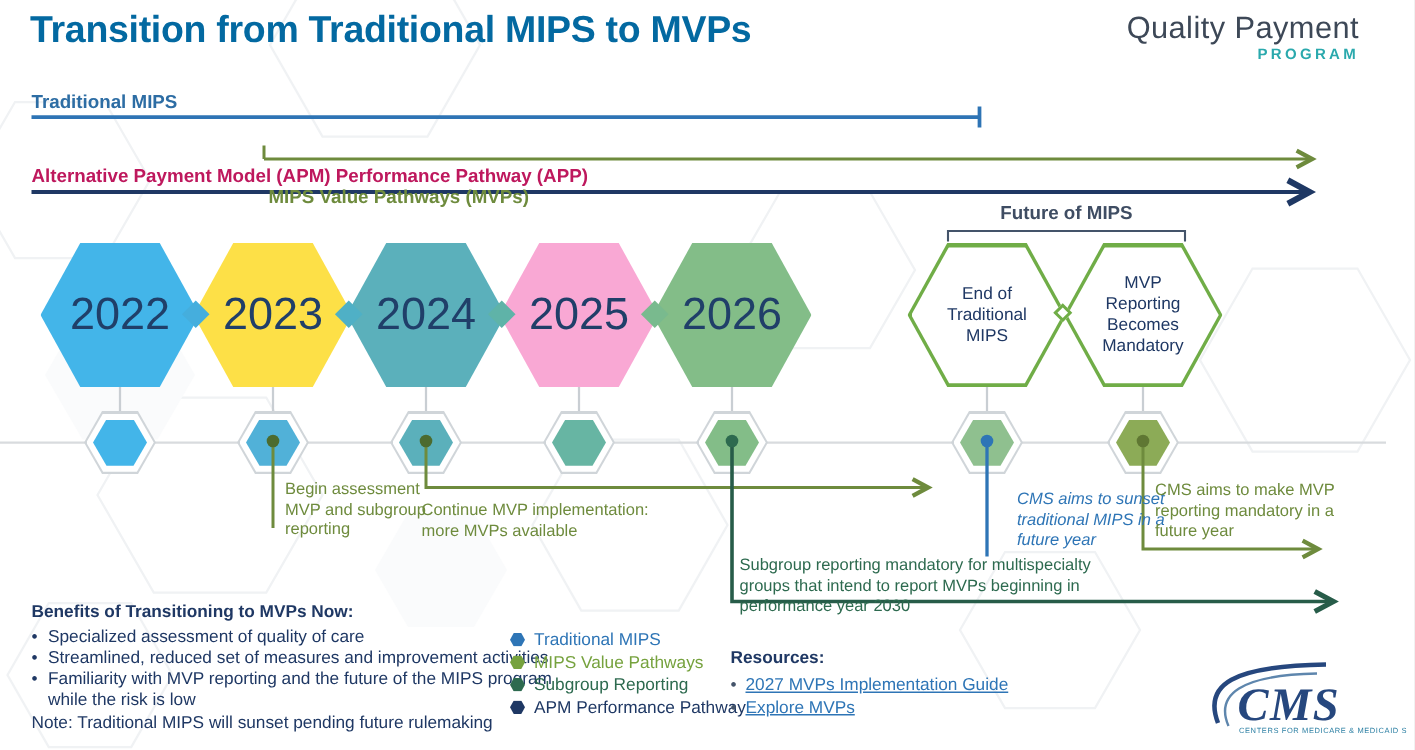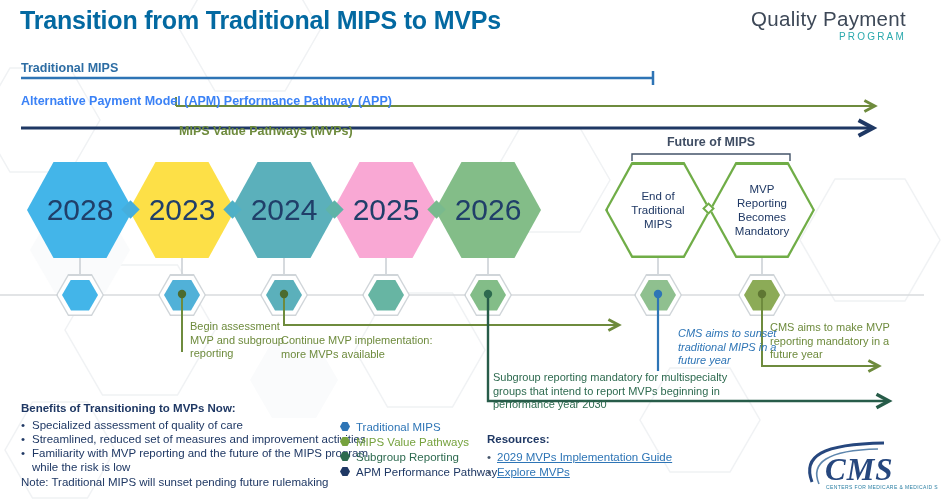--- a/index.html
+++ b/index.html
@@ -11,26 +11,26 @@
   .abs{position:absolute;}
   svg{display:block;}
   
   #watermark{position:absolute;left:0;top:0;z-index:0;}
   #baseLines{position:absolute;left:0;top:0;z-index:1;pointer-events:none;}
   #overlayLines{position:absolute;left:0;top:0;z-index:3;pointer-events:none;}
   
   .title{left:20px;top:6px;font-size:25px;font-weight:bold;color:#0369a1;letter-spacing:-0.2px;z-index:2;}
   .qpp{left:690px;top:7px;width:216px;text-align:right;z-index:2;}
   .qpp-line1{font-size:20.5px;color:#3d4857;letter-spacing:0.3px;}
-  .qpp-line2{font-size:10px;font-weight:normal;color:#2aa9ad;letter-spacing:2.2px;margin-top:0px;}
+  .qpp-line2{font-size:10px;font-weight:bold;color:#2aa9ad;letter-spacing:2.2px;margin-top:0px;}
   
   .track-label{font-size:12.5px;font-weight:bold;z-index:2;}
   .t1{left:21px;top:61px;color:#2d6da4;}
   .t2{left:179px;top:88px;color:#6e8b3d;margin-top:36px;}
-  .t3{left:21px;top:94px;color:#3b82f6;}
+  .t3{left:21px;top:110px;color:#be185d;}
   
   .hexclip{clip-path:polygon(25% 0%,75% 0%,100% 50%,75% 100%,25% 100%,0% 50%);}
   .year-hex{top:162px;width:106px;height:96px;display:flex;align-items:center;justify-content:center;
     font-size:30px;color:#203f69;z-index:2;}
   .hy0{background:#43b5e9;} .hy1{background:#fde047;text-align:right;} .hy2{background:#5bb0bb;}
   .hy3{background:#f9a8d4;} .hy4{background:#83bd88;}
   .diamond{width:13px;height:13px;transform:rotate(45deg);top:203px;z-index:2;}
   .d0{background:#45aedd;} .d1{background:#4fb0c6;} .d2{background:#5fb3a8;} .d3{background:#79ba8e;}
   .future-hex-outer{top:162px;width:106px;height:96px;background:#70ad47;z-index:2;}
   .future-hex-inner{position:absolute;left:2.5px;top:2.5px;right:2.5px;bottom:2.5px;background:#ffffff;
@@ -134,21 +134,21 @@
   <div class="abs title">Transition from Traditional MIPS to MVPs</div>
   <div class="abs qpp">
     <div class="qpp-line1">Quality Payment</div>
     <div class="qpp-line2">PROGRAM</div>
   </div>
 
   <div class="abs track-label t1">Traditional MIPS</div>
   <div class="abs track-label t2">MIPS Value Pathways (MVPs)</div>
   <div class="abs track-label t3">Alternative Payment Model (APM) Performance Pathway (APP)</div>
 
-  <div class="abs year-hex hexclip hy0" style="left:27px">2028</div>
+  <div class="abs year-hex hexclip hy0" style="left:27px">2022</div>
   <div class="abs year-hex hexclip hy1" style="left:129px">2023</div>
   <div class="abs year-hex hexclip hy2" style="left:231px">2024</div>
   <div class="abs year-hex hexclip hy3" style="left:333px">2025</div>
   <div class="abs year-hex hexclip hy4" style="left:435px">2026</div>
 
   <div class="abs diamond d0" style="left:124px"></div>
   <div class="abs diamond d1" style="left:226px"></div>
   <div class="abs diamond d2" style="left:328px"></div>
   <div class="abs diamond d3" style="left:430px"></div>
 
@@ -257,21 +257,21 @@
     <div class="legend-row">
       <span class="legend-dot hexclip ld3"></span>
       <span class="lt3">APM Performance Pathway</span>
       </div>
   </div>
 
   <div class="abs resources">
     <div class="head">Resources:</div>
     <div class="res-row">
       <span class="bullet">•</span>
-      <a class="res-link">2029 MVPs Implementation Guide</a>
+      <a class="res-link">2027 MVPs Implementation Guide</a>
       </div>
     <div class="res-row">
       <span class="bullet">•</span>
       <a class="res-link">Explore MVPs</a>
       </div>
   </div>
 
   <div class="abs cms">
     <svg width="140" height="56">
       <path d="M14,42 C4,16 24,4 86,3" fill="none" stroke="#26477e" stroke-width="3"></path>

